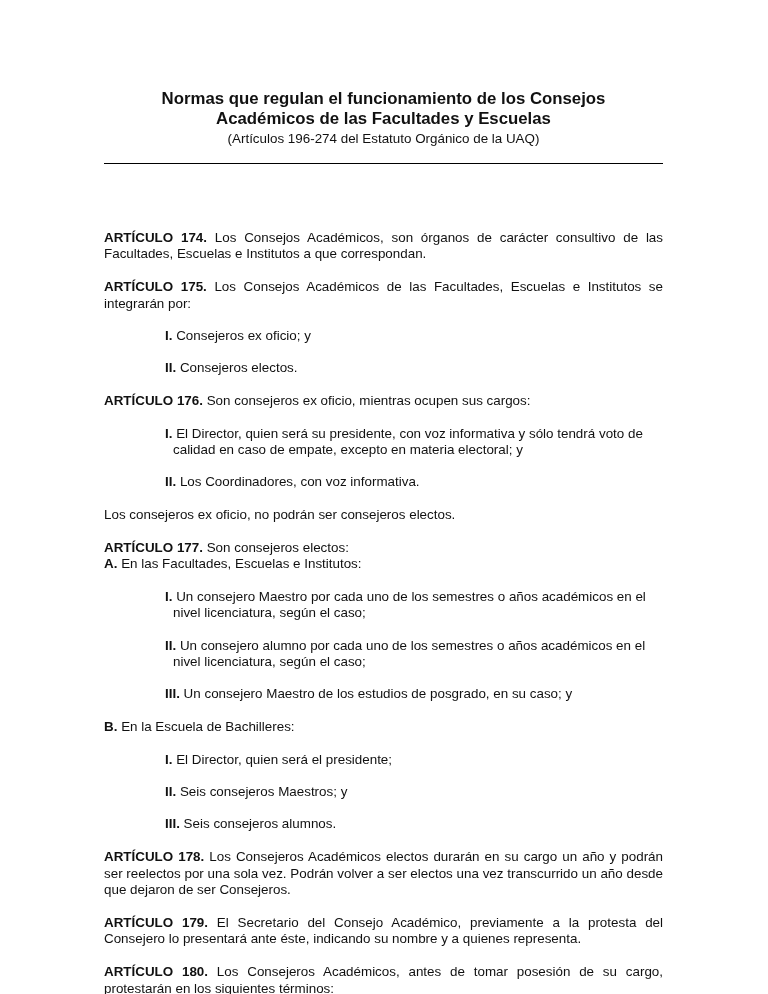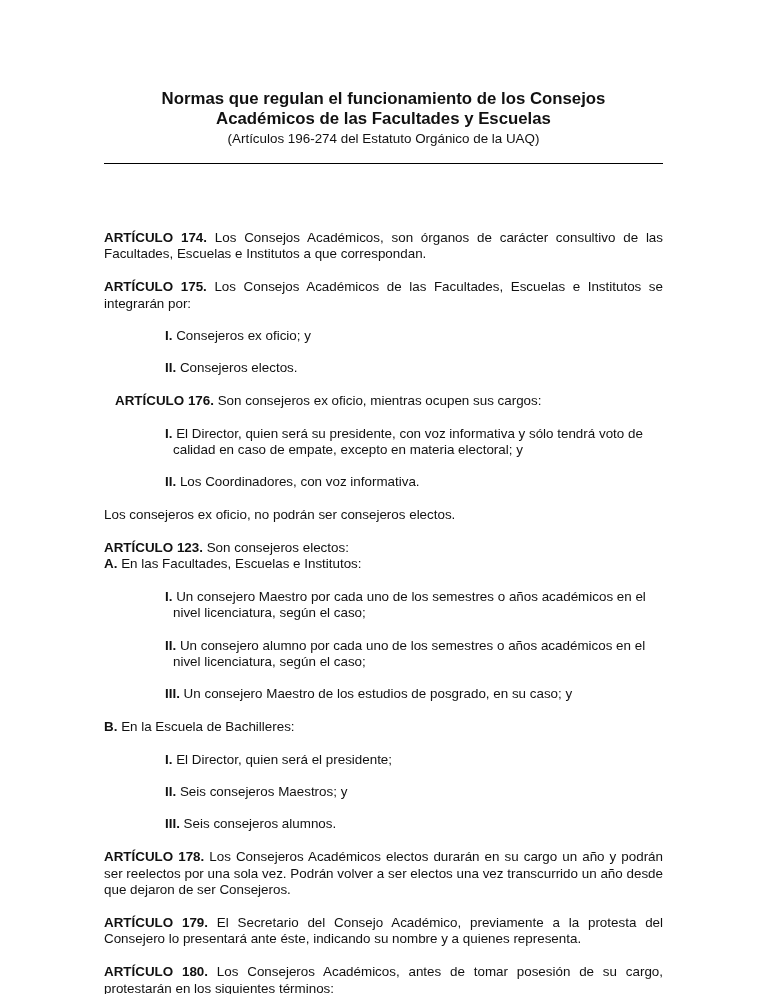--- a/index.html
+++ b/index.html
@@ -103,32 +103,32 @@
 
     <div class="block">
       <p class="para" style="margin:0">
         <span class="lead">ARTÍCULO 175.</span><span> Los Consejos Académicos de las Facultades, Escuelas e Institutos se integrarán por:</span>
       </p>
       <p class="item"><span class="num">I.</span><span> Consejeros ex oficio; y</span></p>
       <p class="item"><span class="num">II.</span><span> Consejeros electos.</span></p>
     </div>
 
     <div class="block">
-      <p class="para nojust" style="margin:11px">
+      <p class="para nojust" style="margin:0">
         <span class="lead">ARTÍCULO 176.</span><span> Son consejeros ex oficio, mientras ocupen sus cargos:</span>
       </p>
       <p class="item"><span class="num">I.</span><span> El Director, quien será su presidente, con voz informativa y sólo tendrá voto de</span><span class="cont">calidad en caso de empate, excepto en materia electoral; y</span></p>
       <p class="item"><span class="num">II.</span><span> Los Coordinadores, con voz informativa.</span></p>
     </div>
 
     <p class="para nojust">Los consejeros ex oficio, no podrán ser consejeros electos.</p>
 
     <div class="block">
       <p class="para nojust" style="margin:0">
-        <span class="lead">ARTÍCULO 123.</span><span> Son consejeros electos:</span>
+        <span class="lead">ARTÍCULO 177.</span><span> Son consejeros electos:</span>
       </p>
       <p class="sub-head"><span class="num">A.</span><span> En las Facultades, Escuelas e Institutos:</span></p>
       <p class="item"><span class="num">I.</span><span> Un consejero Maestro por cada uno de los semestres o años académicos en el</span><span class="cont">nivel licenciatura, según el caso;</span></p>
       <p class="item"><span class="num">II.</span><span> Un consejero alumno por cada uno de los semestres o años académicos en el</span><span class="cont">nivel licenciatura, según el caso;</span></p>
       <p class="item"><span class="num">III.</span><span> Un consejero Maestro de los estudios de posgrado, en su caso; y</span></p>
     </div>
 
     <div class="block">
       <p class="sub-head"><span class="num">B.</span><span> En la Escuela de Bachilleres:</span></p>
       <p class="item"><span class="num">I.</span><span> El Director, quien será el presidente;</span></p>

